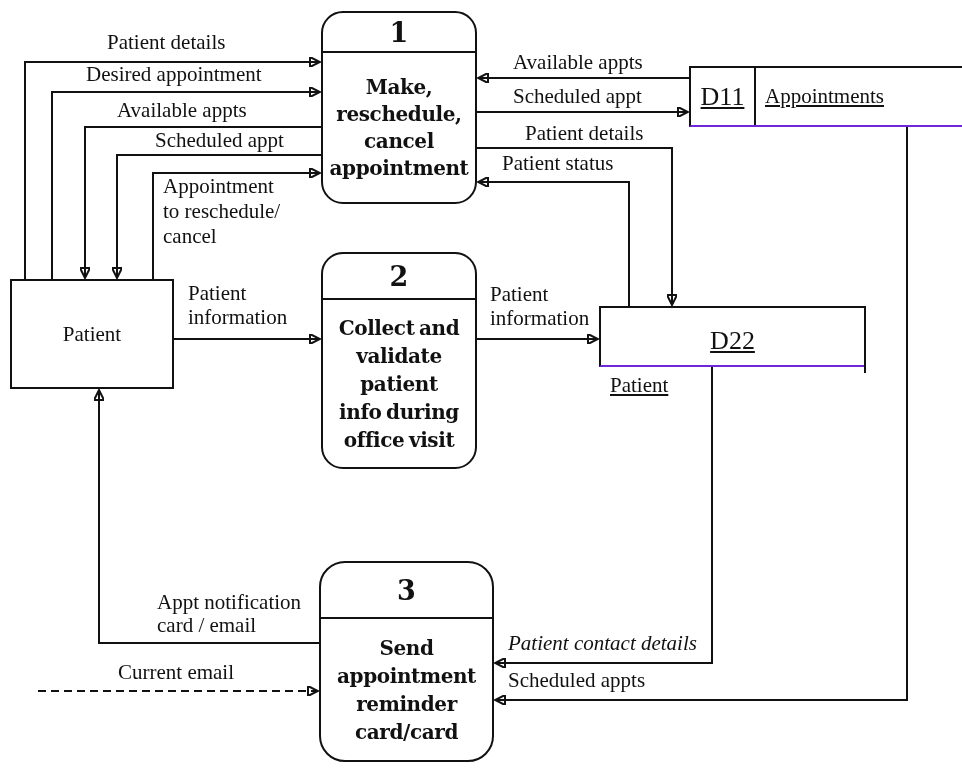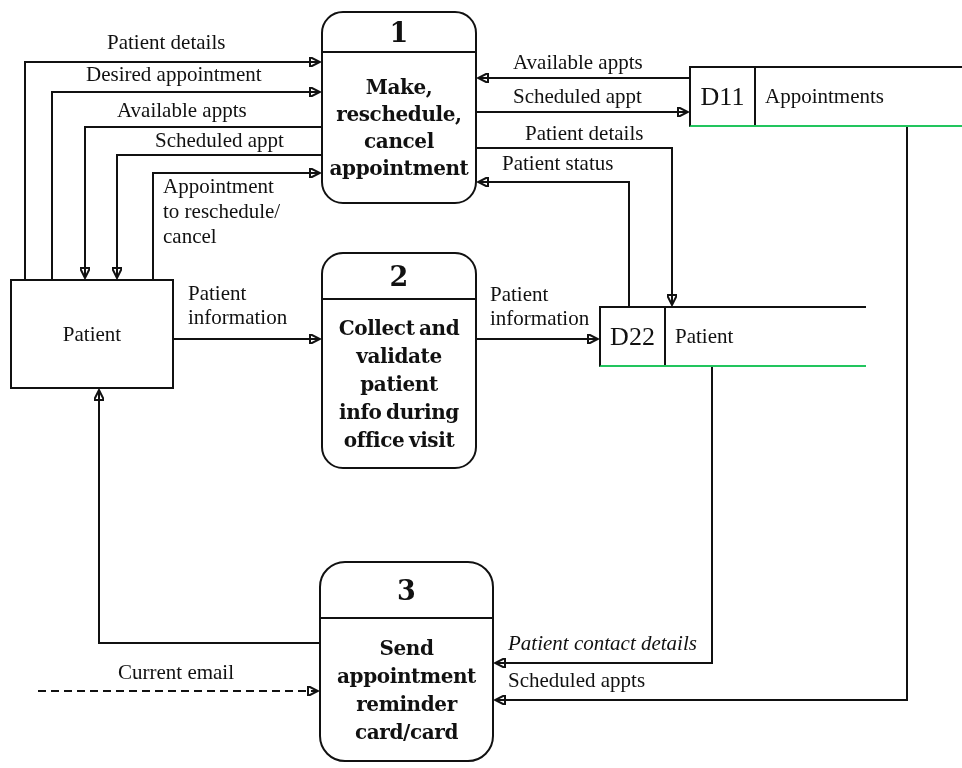--- a/index.html
+++ b/index.html
@@ -36,31 +36,31 @@
   
   .entity{
     position:absolute;z-index:2;left:10px;top:279px;width:164px;height:110px;
     border:2px solid #111;background:#fff;box-sizing:border-box;
     display:flex;align-items:center;justify-content:center;font-size:21px;
   }
 
   
   .store{
     position:absolute;z-index:2;background:#fff;box-sizing:border-box;display:flex;
-    border-top:2px solid #111;border-bottom:2px solid #22c55e;border-left:2px solid #111;
+    border-top:2px solid #111;border-bottom:2px solid #6d28d9;border-left:2px solid #111;text-decoration:underline;
   }
   .store-id{
     flex:0 0 65px;border-right:2px solid #111;display:flex;align-items:center;
     justify-content:center;font-size:26px;box-sizing:border-box;
   }
   .store-name{
     flex:1 1 auto;display:flex;align-items:center;padding-left:9px;font-size:21px;
   }
   .d11{left:689px;top:66px;width:273px;height:61px;}
-  .d22{left:599px;top:306px;width:267px;height:61px;}
+  .d22{left:599px;top:306px;width:267px;height:61px;flex-direction:column;}
 
   
   .lbl{position:absolute;z-index:3;font-size:21px;line-height:1.1;white-space:pre-line;}
   .lbl-patient-details-left{left:107px;top:31px;}
   .lbl-desired-appointment{left:86px;top:63px;}
   .lbl-available-appts-left{left:117px;top:99px;}
   .lbl-scheduled-appt-left{left:155px;top:129px;}
   .lbl-appt-reschedule{left:163px;top:174px;line-height:25px;}
   .lbl-available-appts-right{left:513px;top:51px;}
   .lbl-scheduled-appt-right{left:513px;top:85px;}
@@ -148,17 +148,19 @@
 to reschedule/
 cancel</div>
   <div class="lbl lbl-available-appts-right">Available appts</div>
   <div class="lbl lbl-scheduled-appt-right">Scheduled appt</div>
   <div class="lbl lbl-patient-details-right">Patient details</div>
   <div class="lbl lbl-patient-status">Patient status</div>
   <div class="lbl lbl-patient-info-left">Patient
 information</div>
   <div class="lbl lbl-patient-info-right">Patient
 information</div>
+  <div class="lbl lbl-appt-notification">Appt notification
+card / email</div>
   <div class="lbl lbl-current-date">Current email</div>
   <div class="lbl lbl-patient-contact">Patient contact details</div>
   <div class="lbl lbl-scheduled-appts">Scheduled appts</div>
 
 </div>
 
 </body></html>

